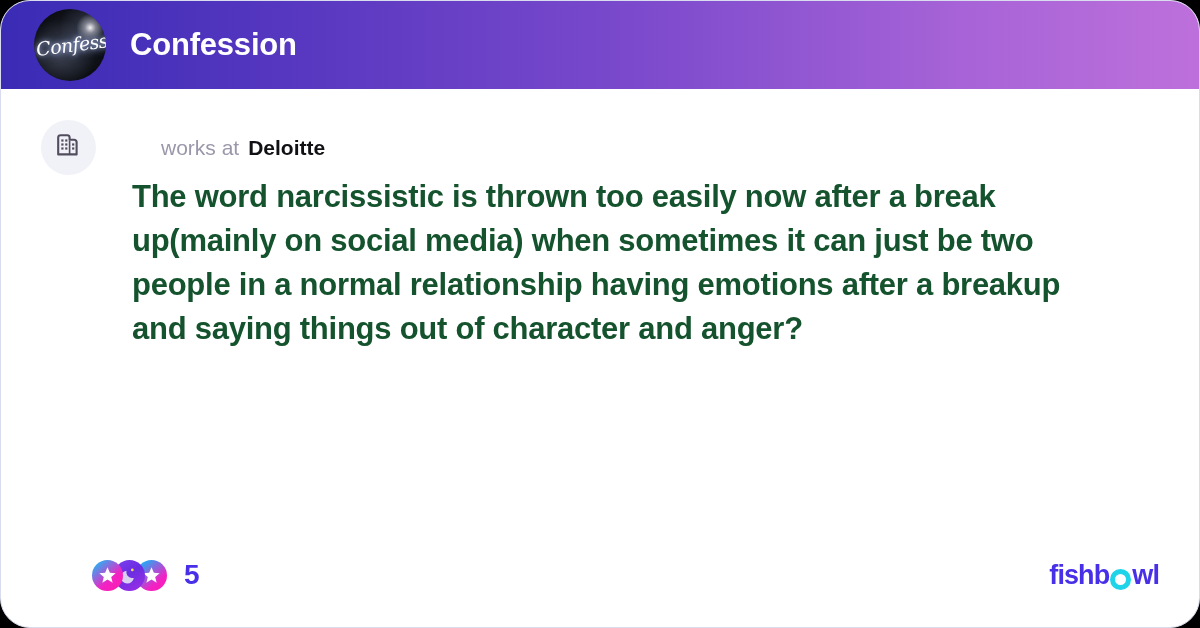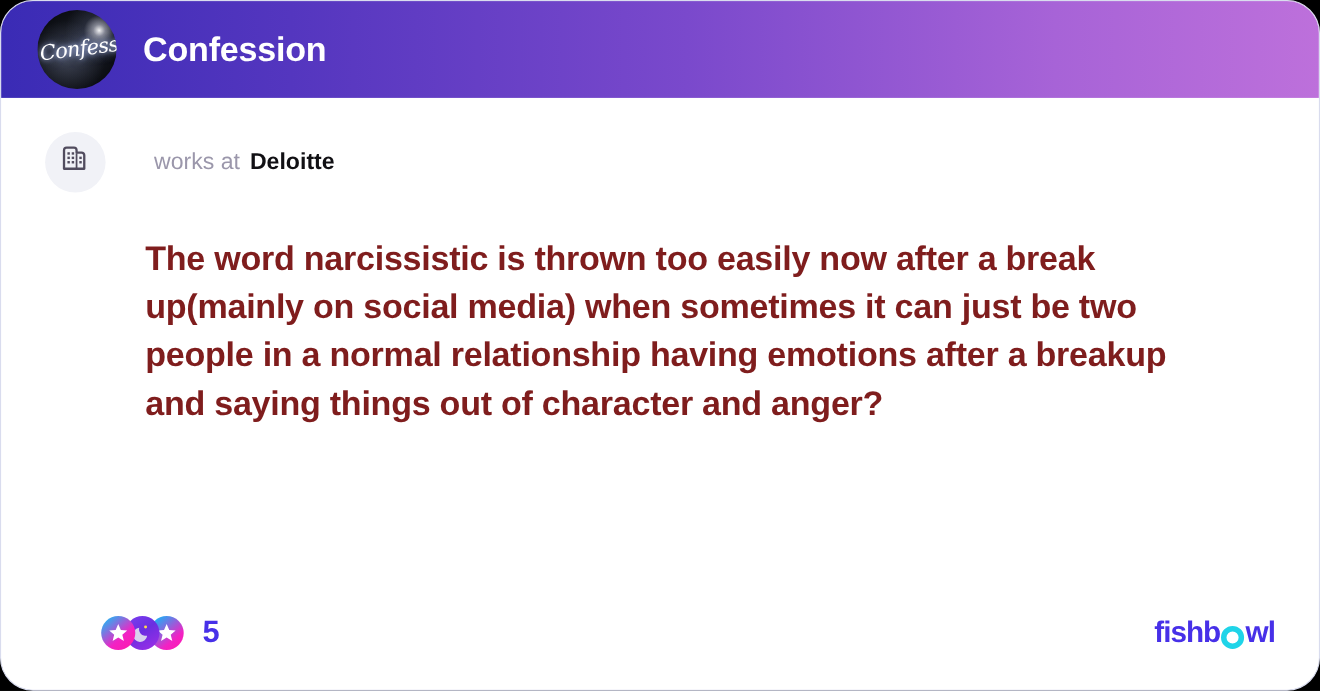--- a/index.html
+++ b/index.html
@@ -80,20 +80,21 @@
     position: relative;
     padding: 0 40px;
     display: flex;
     flex-direction: column;
   }
 
   .author-row {
     display: flex;
     align-items: center;
     margin-top: 31px;
+    gap: 21px;
   }
 
   .author-icon-circle {
     width: 55px;
     height: 55px;
     flex: 0 0 55px;
     border-radius: 50%;
     background: #f1f2f7;
     display: flex;
     align-items: center;
@@ -112,27 +113,26 @@
     font-weight: normal;
   }
 
   .company {
     color: #111014;
     font-weight: bold;
     margin-left: 9px;
   }
 
   .post-text {
-    margin-top: 38px;
     margin-left: 91px;
     margin-right: 38px;
     font-size: 31px;
     font-weight: bold;
     line-height: 1.42;
-    color: #7f1d1d;
+    color: #14532d;
     letter-spacing: -0.25px;
   }
 
   
   .footer {
     position: absolute;
     left: 40px;
     right: 40px;
     bottom: 36px;
     display: flex;

